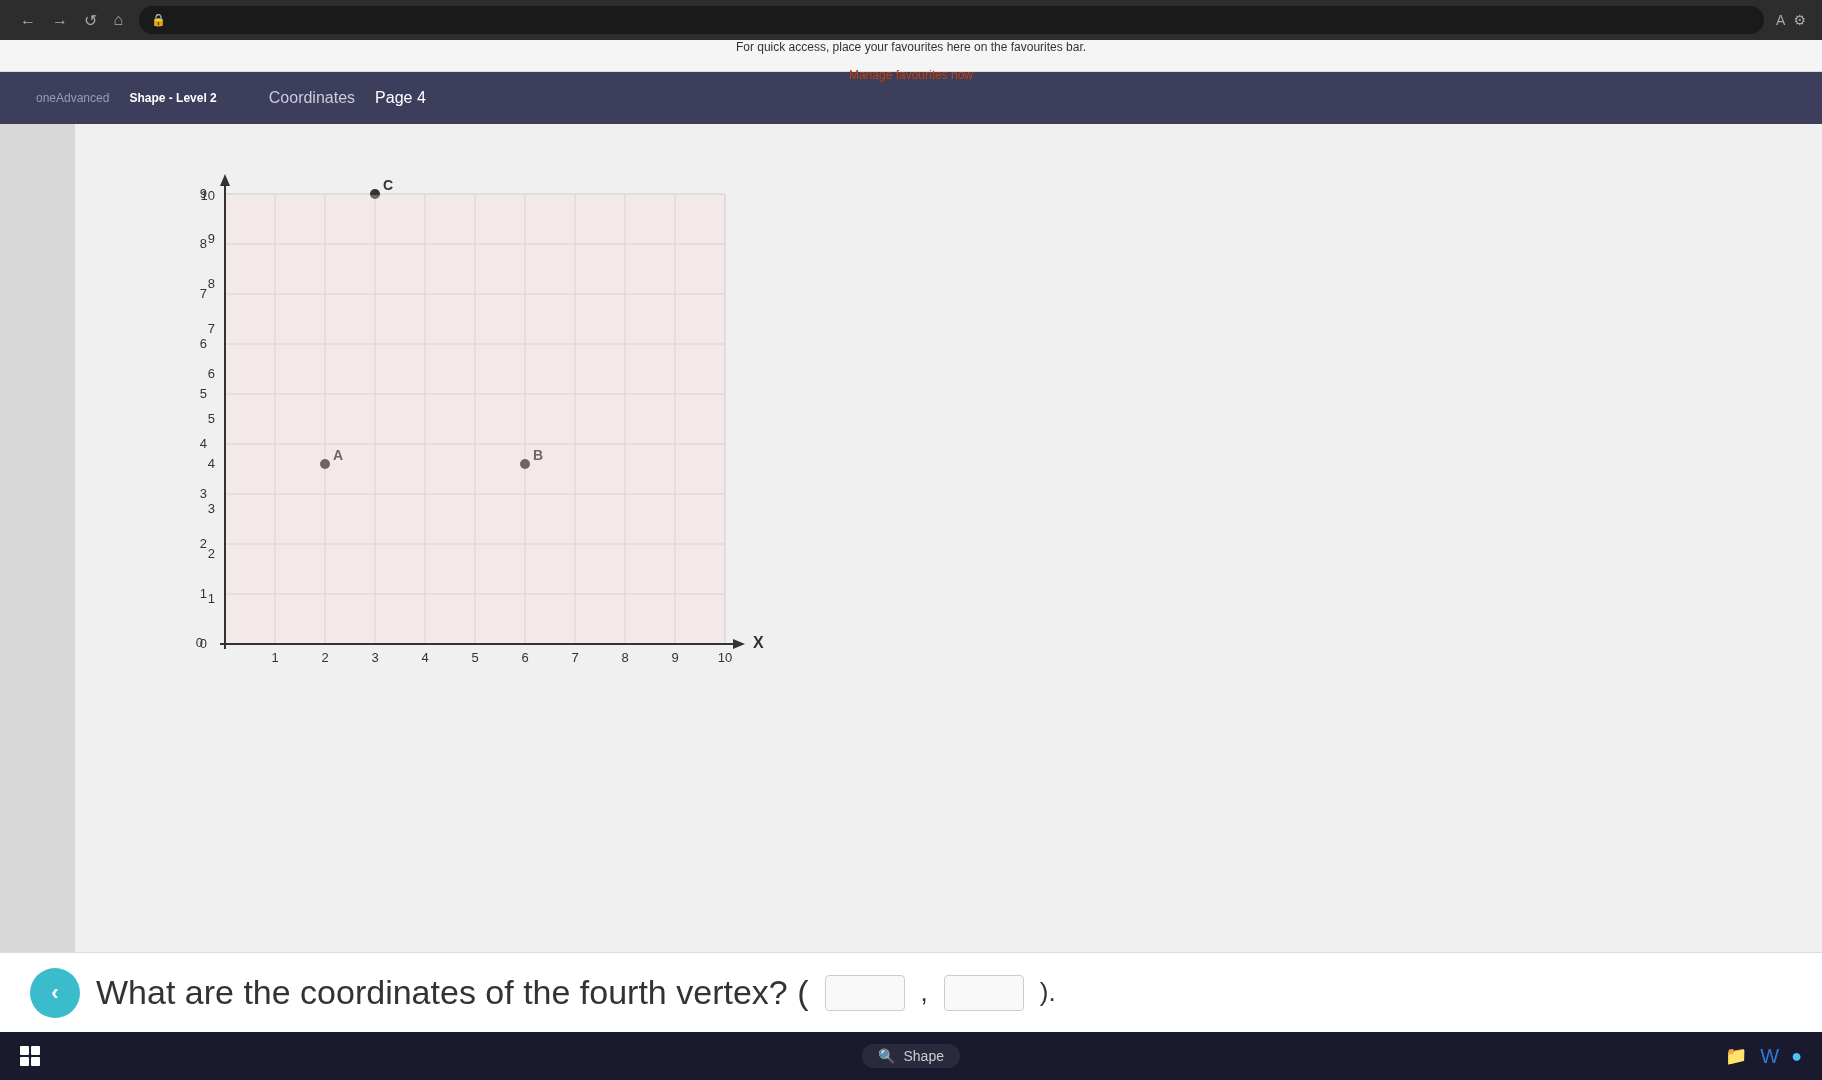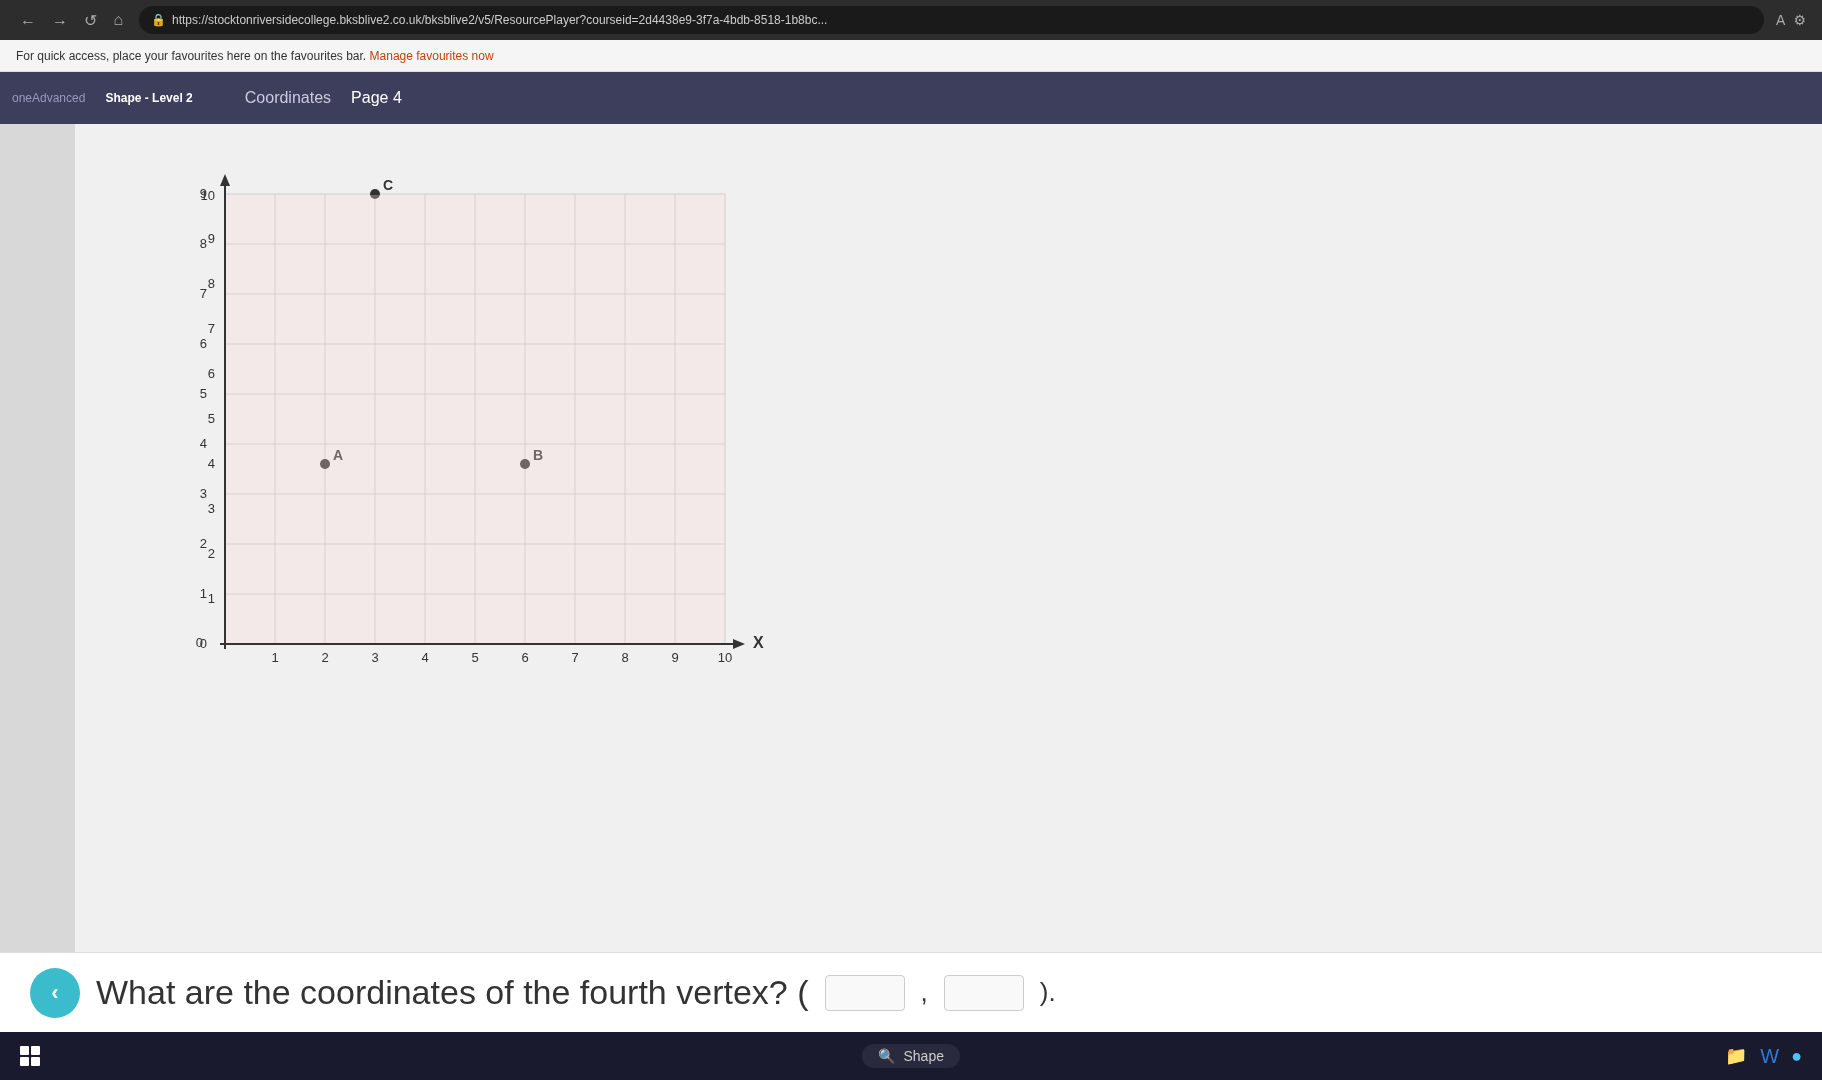--- a/index.html
+++ b/index.html
@@ -61,33 +61,34 @@
     
     .favourites-bar {
       background: #f5f5f5;
       height: 32px;
       display: flex;
       align-items: center;
       padding: 0 16px;
       font-size: 12px;
       color: #333;
       border-bottom: 1px solid #ddd;
+      flex-direction: column;
     }
     .favourites-bar a {
       color: #c2410c;
       text-decoration: none;
     }
 
     
     .page-header {
       background: #3d3d5c;
       height: 52px;
       display: flex;
       align-items: center;
-      padding: 0 12px;
+      padding: 0 36px;
       gap: 20px;
     }
     .breadcrumb-brand {
       color: #9999bb;
       font-size: 12px;
     }
     .breadcrumb-title {
       color: #ffffff;
       font-size: 12px;
       font-weight: bold;
@@ -255,21 +256,20 @@
 
 <div class="browser-top">
   <div class="browser-nav-icons">
     <span class="nav-icon">←</span>
     <span class="nav-icon">→</span>
     <span class="nav-icon">↺</span>
     <span class="nav-icon">⌂</span>
   </div>
   <div class="address-bar">
     <span class="lock-icon">🔒</span>
-    <span>https://stocktonriversidecollege.bksblive2.co.uk/bksblive2/v5/ResourcePlayer?courseid=2d4438e9-3f7a-4bdb-8518-1b8bc...</span>
   </div>
   <div class="browser-actions">
     <span class="browser-action-icon">A</span>
     <span class="browser-action-icon">⚙</span>
   </div>
 </div>
 
 <div class="favourites-bar">
   <span>For quick access, place your favourites here on the favourites bar.</span>
   &nbsp;

